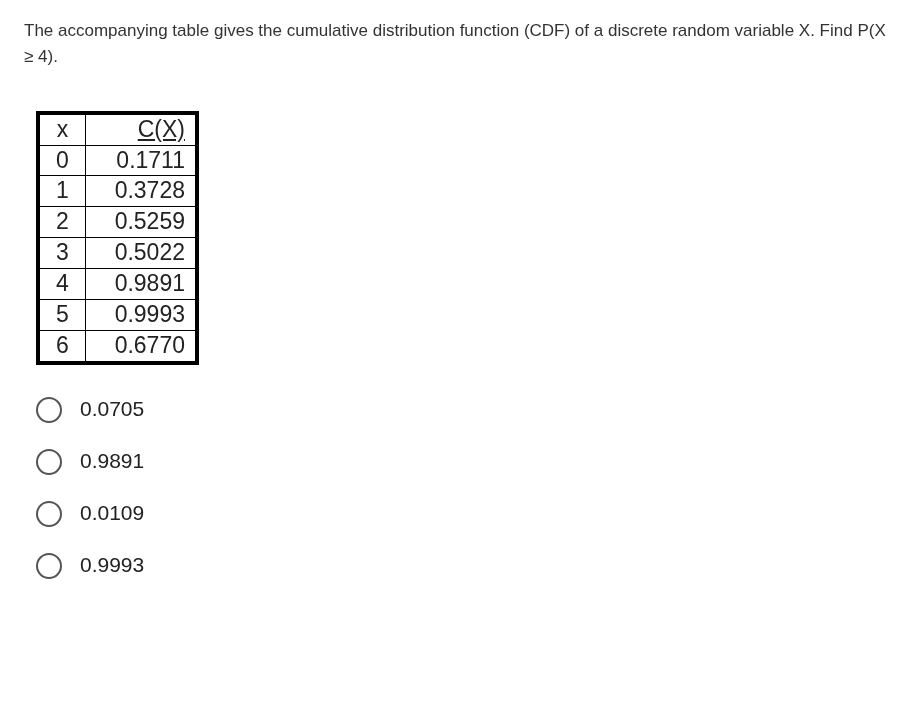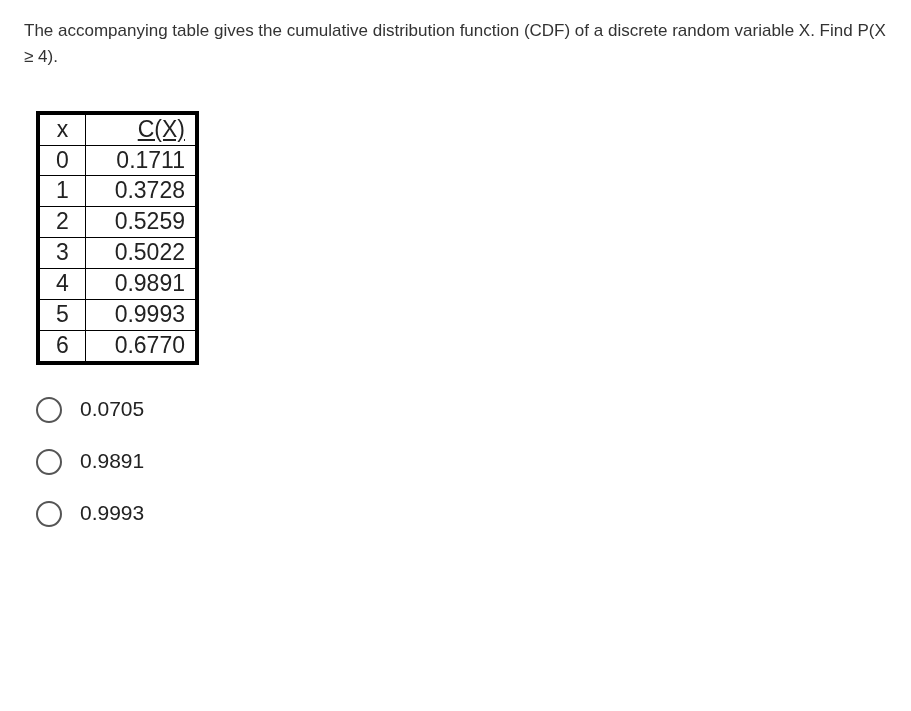--- a/index.html
+++ b/index.html
@@ -129,18 +129,22 @@
     <div class="option">
       <div class="radio"></div>
       <span class="option-label">0.0705</span>
     </div>
     <div class="option">
       <div class="radio"></div>
       <span class="option-label">0.9891</span>
     </div>
     <div class="option">
       <div class="radio"></div>
+      <span class="option-label">0.0109</span>
+    </div>
+    <div class="option">
+      <div class="radio"></div>
       <span class="option-label">0.9993</span>
     </div>
   </div>
 
 
 
 
 </body></html>

